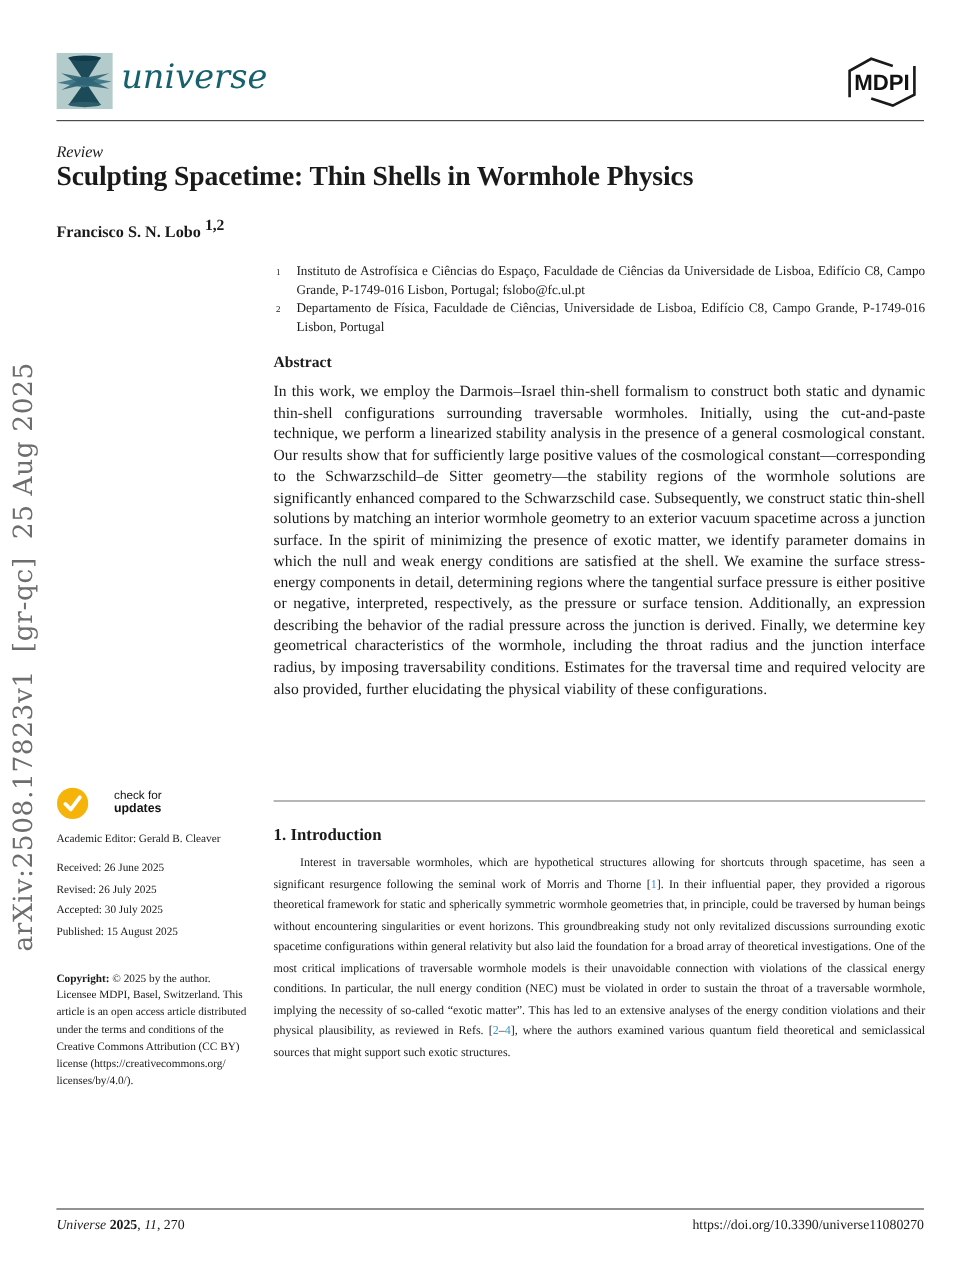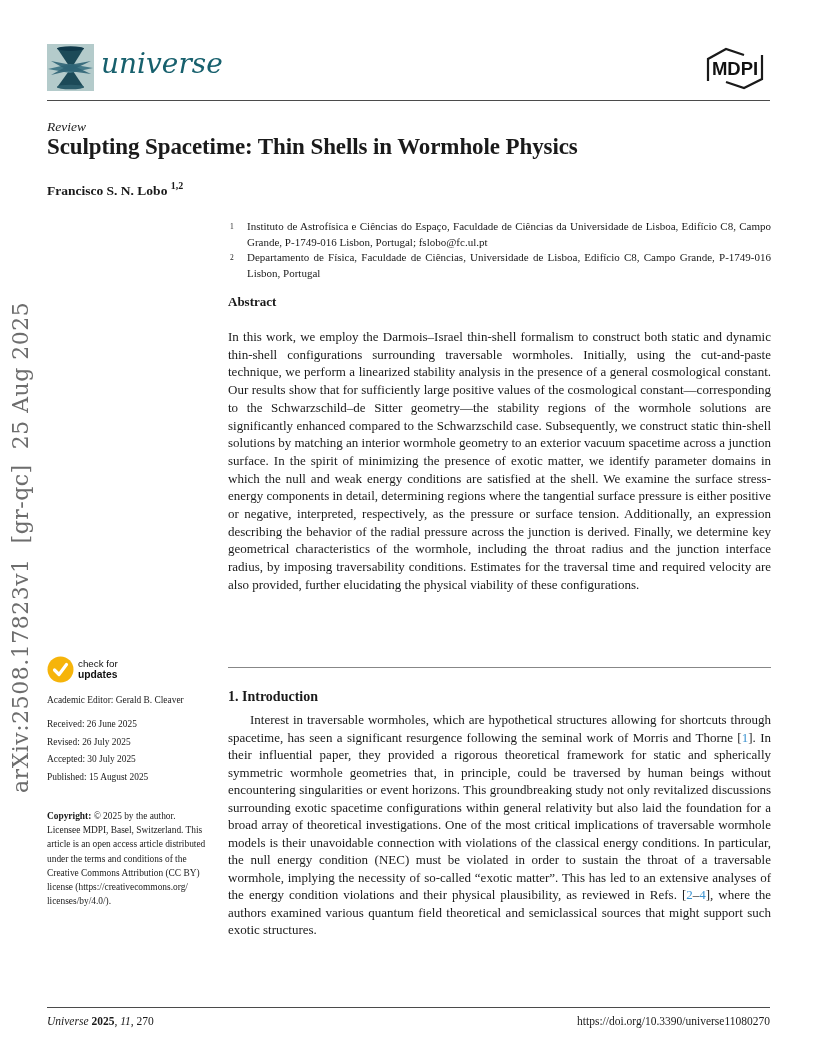--- a/index.html
+++ b/index.html
@@ -25,35 +25,35 @@
   }
   .mdpi-logo { left:700px; top:45px; width:70px; height:47px; }
   .rule { background:#4b4b4b; height:1px; }
   .rule-header { left:47px; top:100px; width:723px; }
   .rule-keywords { left:228px; top:667px; width:543px; background:#878787; }
   .rule-footer { left:47px; top:1007px; width:723px; }
 
   .review-label { left:47px; top:119px; font-size:13.5px; font-style:italic; }
   .article-title { left:47px; top:134px; width:723px; font-size:23px; font-weight:bold; letter-spacing:-0.1px; }
   .author-line { left:47px; top:180px; font-size:13.5px; font-weight:bold; }
-  .author-line sup { font-size:10px; font-weight:bold; }
+  .author-line sup { font-size:13px; font-weight:bold; }
 
   .affiliations { left:228px; top:219px; width:543px; font-size:11px; line-height:15.7px; text-align:justify; }
   .affil-row { position:relative; padding-left:19px; }
   .affil-marker { position:absolute; left:2px; top:0px; font-size:7.5px; }
 
   .abstract-heading { left:228px; top:294px; font-size:13px; font-weight:bold; }
-  .abstract-text { left:228px; top:317px; width:543px; font-size:13px; line-height:17.7px; text-align:justify;margin-top:11px; }
+  .abstract-text { left:228px; top:317px; width:543px; font-size:13px; line-height:17.7px; text-align:justify; }
   .keywords-line { left:228px; top:640px; width:543px; font-size:13px; }
   .section-heading { left:228px; top:689px; font-size:14px; font-weight:bold; }
-  .intro-text { left:228px; top:711px; width:543px; font-size:13px; line-height:17.5px; text-align:justify; text-indent:22px; }
+  .intro-text { left:228px; top:711px; width:543px; font-size:10px; line-height:17.5px; text-align:justify; text-indent:22px; }
 
   
   .sidebar { left:47px; top:656px; width:160px; font-size:9.4px; line-height:14px; }
-  .badge { display:flex; align-items:center; gap:4px; font-family:"Liberation Sans", sans-serif; cursor:pointer; }
+  .badge { display:flex; align-items:center; gap:21px; font-family:"Liberation Sans", sans-serif; cursor:pointer; }
   .badge-text { line-height:1.08; font-size:9.8px; color:#111; }
   .badge-text .b2 { font-weight:bold; font-size:10.3px; }
   .sb-editor { margin-top:10px; }
   .sb-dates { margin-top:9px; line-height:17.5px; }
   .sb-citation { margin-top:9px; line-height:14.8px; white-space:pre-line; }
   .sb-copyright { margin-top:23px; line-height:14.2px; white-space:pre-line; }
 
   
   .footer-left { left:47px; top:1015px; font-size:11.5px; }
   .footer-right { right:46px; top:1015px; font-size:11.5px; }

